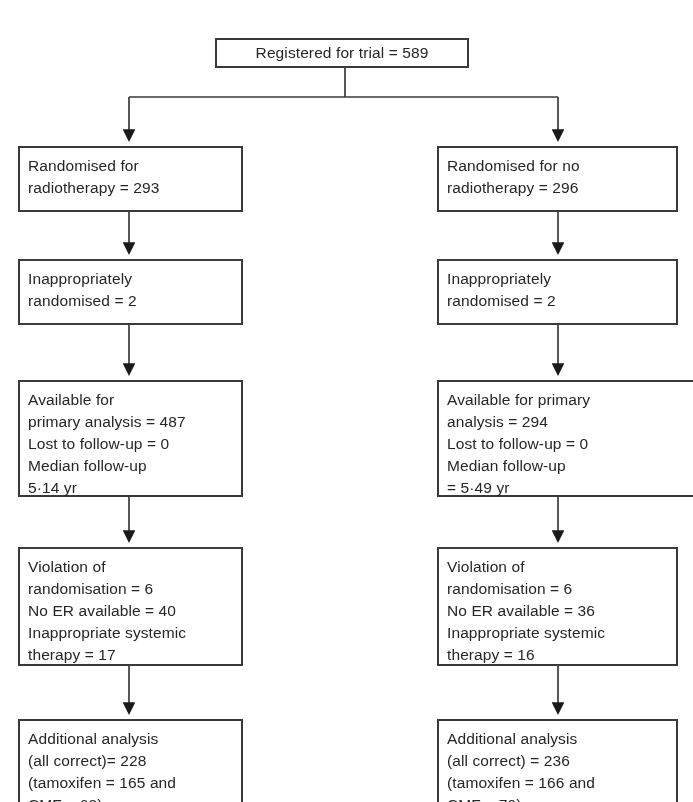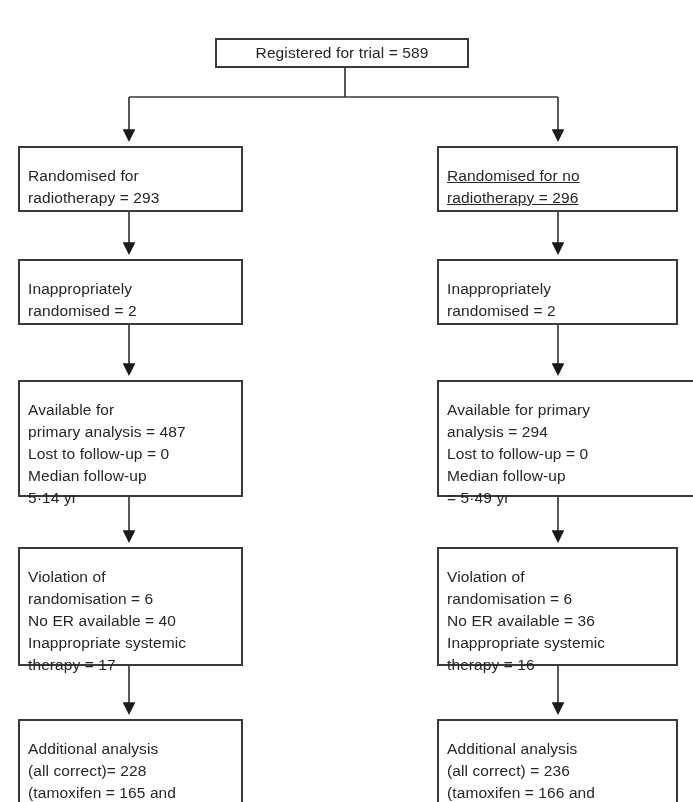--- a/index.html
+++ b/index.html
@@ -27,40 +27,40 @@
   }
   .box {
     position: absolute;
     box-sizing: border-box;
     border: 2px solid #3a3a3a;
     background: #ffffff;
     font-size: 15.5px;
     line-height: 22px;
     letter-spacing: 0.1px;
     white-space: pre-line;
-    padding: 17px 8px;
+    padding: 7px 8px;
   }
   .box.title {
     display: flex;
     align-items: center;
     justify-content: center;
     text-align: center;
     padding: 0 6px;
     white-space: nowrap;
   }
   
   .b-root  { left: 215px; top: 7px;  width: 254px; height: 30px; }
   
   .b-l1 { left: 18px;  top: 115px; width: 225px; height: 66px;  }
   .b-l2 { left: 18px;  top: 228px; width: 225px; height: 66px;  }
   .b-l3 { left: 18px;  top: 349px; width: 225px; height: 117px; }
   .b-l4 { left: 18px;  top: 516px; width: 225px; height: 119px; }
   .b-l5 { left: 18px;  top: 688px; width: 225px; height: 100px; }
   
-  .b-r1 { left: 437px; top: 115px; width: 241px; height: 66px; text-decoration: underline;  }
+  .b-r1 { left: 437px; top: 115px; width: 241px; height: 66px;  }
   .b-r2 { left: 437px; top: 228px; width: 241px; height: 66px;  }
   .b-r3 { left: 437px; top: 349px; width: 259px; height: 117px; }
   .b-r4 { left: 437px; top: 516px; width: 241px; height: 119px; }
   .b-r5 { left: 437px; top: 688px; width: 241px; height: 100px; }
 </style>
 </head>
 <body>
 
 <div class="canvas">
 

